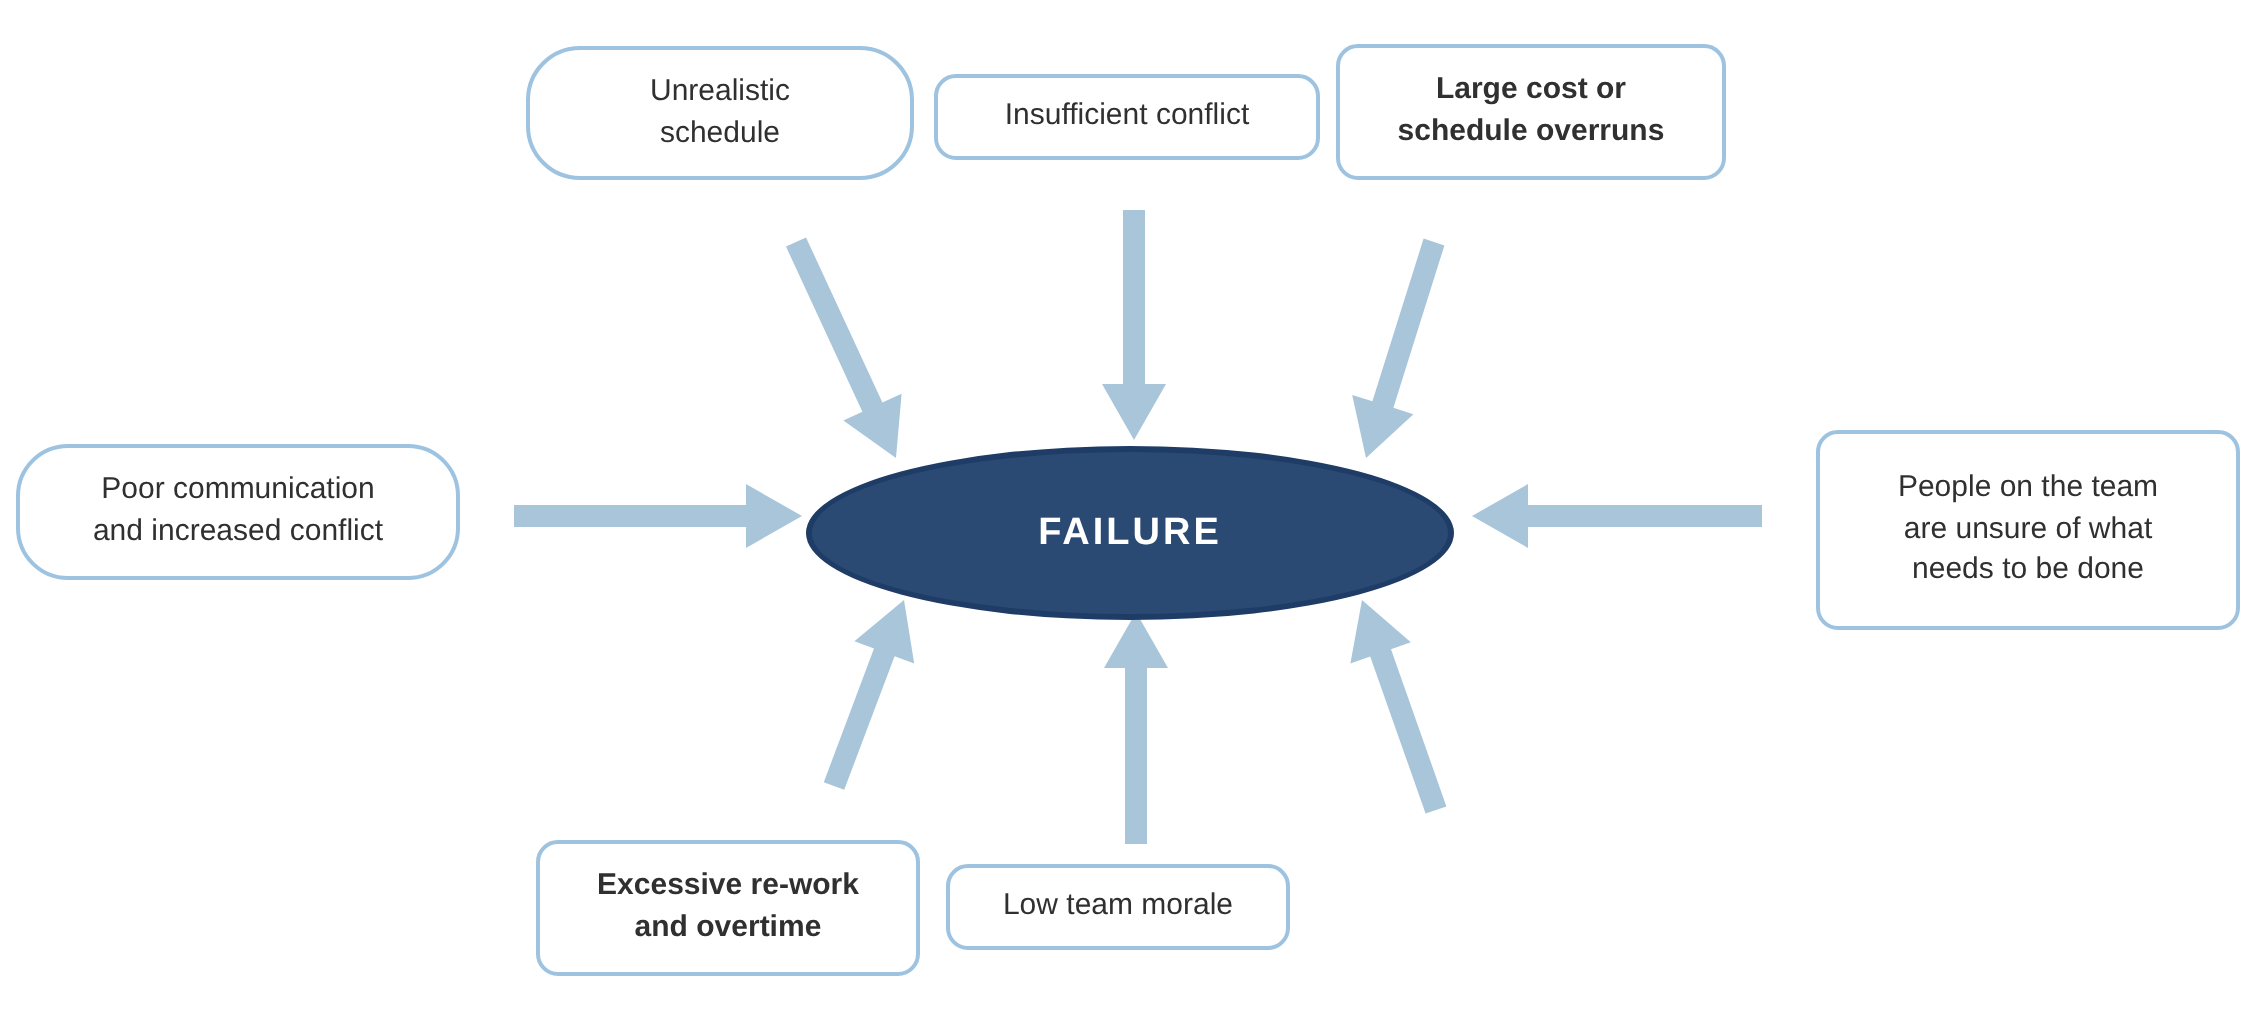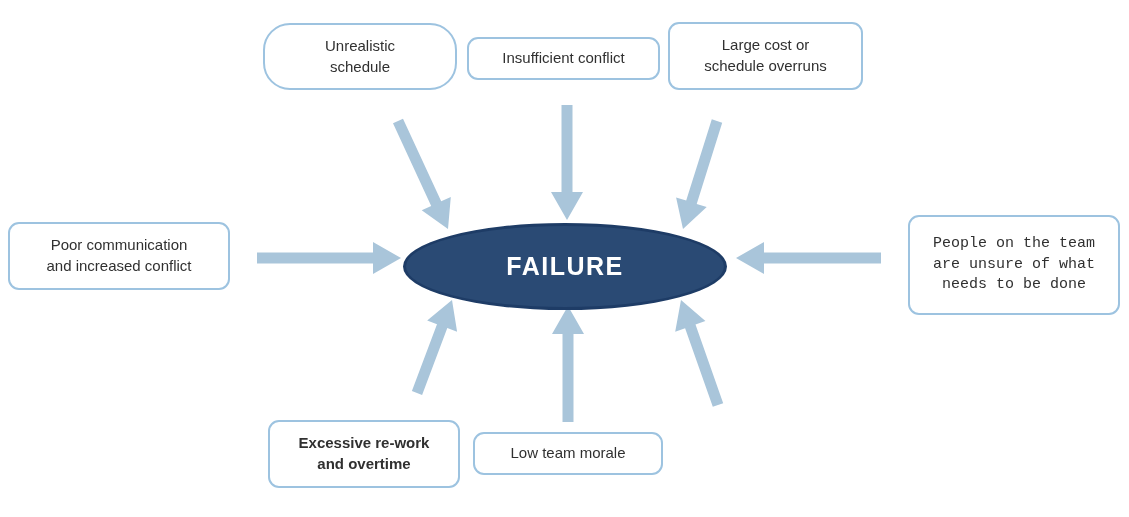--- a/index.html
+++ b/index.html
@@ -28,36 +28,36 @@
     border:2px solid var(--box-border);
     border-radius:11px;
     display:flex;align-items:center;justify-content:center;
     text-align:center;
     color:var(--box-text);
     font-size:15px;line-height:1.38;
     padding:4px 8px;
   }
   .b-unrealistic{left:263px;top:23px;width:194px;height:67px;border-radius:27px;}
   .b-quality{left:467px;top:37px;width:193px;height:43px;}
-  .b-cost{left:668px;top:22px;width:195px;height:68px;}
-  .b-communication{left:8px;top:222px;width:222px;height:68px;}
-  .b-unsure{left:908px;top:215px;width:212px;height:100px;font-family:Liberation Mono, monospace;}
+  .b-cost{left:668px;top:22px;width:195px;height:68px;font-weight:bold;}
+  .b-communication{left:8px;top:222px;width:222px;height:68px;border-radius:26px;}
+  .b-unsure{left:908px;top:215px;width:212px;height:100px;}
   .b-rework{left:268px;top:420px;width:192px;height:68px;font-weight:bold;}
-  .b-morale{left:473px;top:432px;width:190px;height:43px;}
+  .b-morale{left:473px;top:432px;width:172px;height:43px;}
   .b-changes{left:675px;top:418px;width:233px;height:69px;}
   .center-ellipse{
     position:absolute;
     left:403px;top:223px;width:324px;height:87px;
     background:var(--ellipse-fill);
     border:3px solid var(--ellipse-border);
     border-radius:50%;
     box-sizing:border-box;
     display:flex;align-items:center;justify-content:center;
     color:var(--center-text);
-    font-size:25px;font-weight:bold;letter-spacing:1.5px;
+    font-size:19px;font-weight:bold;letter-spacing:1.5px;
   }
 </style>
 </head>
 <body>
 
 <div class="canvas">
 
   <svg class="arrows" width="1129" height="517" viewBox="0 0 1129 517" aria-hidden="true">
     <polygon class="arrow" points="393,123.3 431.2,205.9 421.7,210.3 448,229 450.8,196.9 441.2,201.3 403,118.7"></polygon>
     <polygon class="arrow" points="561.5,105 561.5,192 551,192 567,220 583,192 572.5,192 572.5,105"></polygon>

